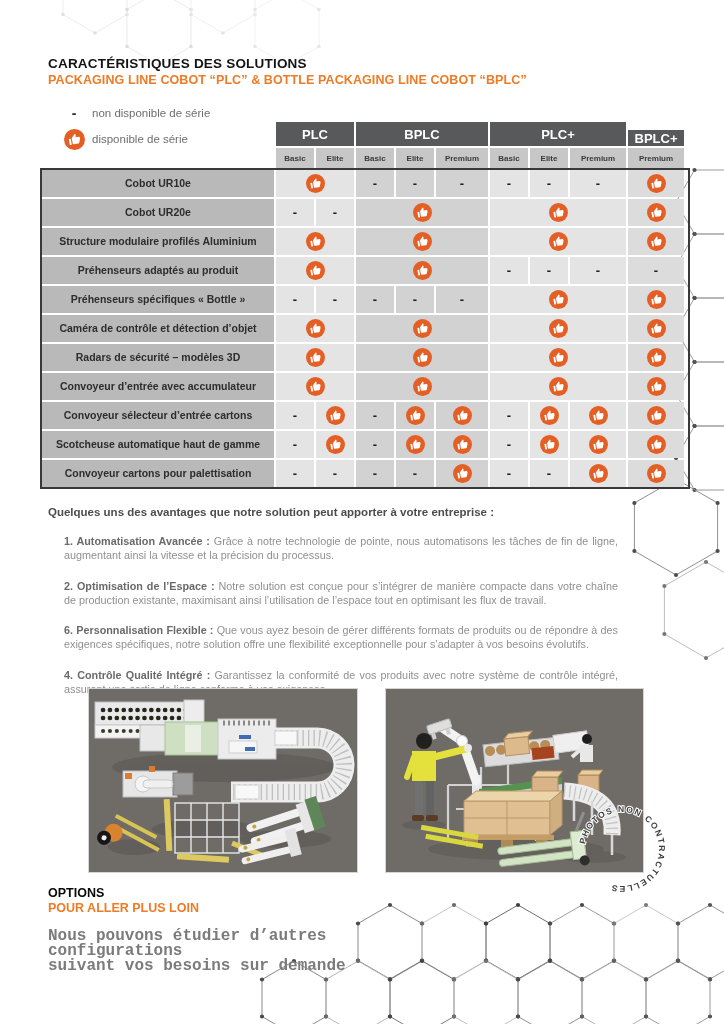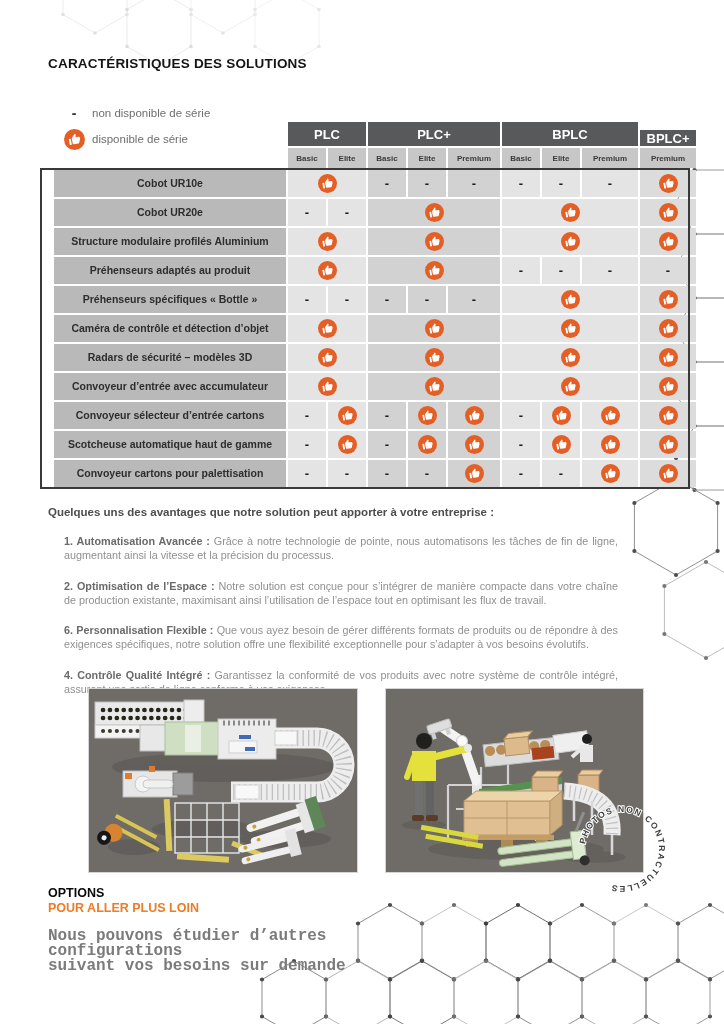--- a/index.html
+++ b/index.html
@@ -17,21 +17,21 @@
   .doc-title{font-size:13.5px;font-weight:bold;color:#141414;letter-spacing:.2px;margin:0;}
   .doc-subtitle{font-size:12.5px;font-weight:bold;color:var(--heading-orange);letter-spacing:.1px;margin:2px 0 0 0;}
 
   .legend{position:absolute;left:58px;top:100px;width:210px;color:#6e6e6e;font-size:11.5px;}
   .legend-row{display:flex;align-items:center;height:26px;}
   .legend-dash{width:32px;text-align:center;font-weight:bold;font-size:14px;color:#2b2b2b;}
   .legend-ico{width:32px;display:flex;justify-content:center;}
   .legend-label{padding-left:2px;}
 
   .cmp-grid{
-    position:absolute;left:54px;top:122px;
+    position:absolute;left:42px;top:122px;
     display:grid;
     grid-template-columns:232px 38px 38px 38px 38px 52px 38px 38px 56px 56px;
     grid-template-rows:24px 20px repeat(11,27px);
     gap:2px;
   }
   .cell{display:flex;align-items:center;justify-content:center;box-sizing:border-box;}
   .spacer{background:transparent;}
   .group-head{background:var(--header-gray);color:#fff;font-weight:bold;font-size:13px;}
   .sub-head{background:#C7C7C7;color:#3a3a3a;font-weight:bold;font-size:8px;}
   .row-label{background:#B9B9B9;color:#2d2d2d;font-weight:bold;font-size:10.5px;text-align:center;padding:0 4px;line-height:1.05;}
@@ -199,20 +199,21 @@
       <circle cx="710.0" cy="979.5" r="2.1" fill="#555555"></circle>
       <circle cx="710.0" cy="1016.5" r="2.1" fill="#555555"></circle>
       <circle cx="646.0" cy="1016.5" r="2.1" fill="#555555"></circle>
       <circle cx="646.0" cy="979.5" r="2.1" fill="#555555"></circle>
     </svg>
 
   <div class="content">
 
     <div class="title-block">
       <p class="doc-title">CARACTÉRISTIQUES DES SOLUTIONS</p>
+      <p class="doc-subtitle accent">PACKAGING LINE COBOT “PLC” &amp; BOTTLE PACKAGING LINE COBOT “BPLC”</p>
     </div>
 
     <div class="legend">
       <div class="legend-row">
         <span class="legend-dash">-</span>
         <span class="legend-label">non disponible de série</span>
       </div>
       <div class="legend-row">
         <span class="legend-ico" id="legend-thumb">
             <svg viewBox="0 0 24 24" class="thumb">
@@ -222,22 +223,22 @@
               </g>
             </svg>
           </span>
         <span class="legend-label">disponible de série</span>
       </div>
     </div>
 
     <div class="cmp-grid">
         <div class="spacer"></div>
         <div class="cell group-head" style="grid-column: span 2;">PLC</div>
+        <div class="cell group-head" style="grid-column: span 3;">BPLC</div>
         <div class="cell group-head" style="grid-column: span 3;">PLC+</div>
-        <div class="cell group-head" style="grid-column: span 3;">BPLC</div>
         <div class="cell group-head" style="grid-column: span 1; margin-top: 8px;">BPLC+</div>
         <div class="spacer"></div>
         <div class="cell sub-head">Basic</div>
         <div class="cell sub-head">Elite</div>
         <div class="cell sub-head">Basic</div>
         <div class="cell sub-head">Elite</div>
         <div class="cell sub-head">Premium</div>
         <div class="cell sub-head">Basic</div>
         <div class="cell sub-head">Elite</div>
         <div class="cell sub-head">Premium</div>

